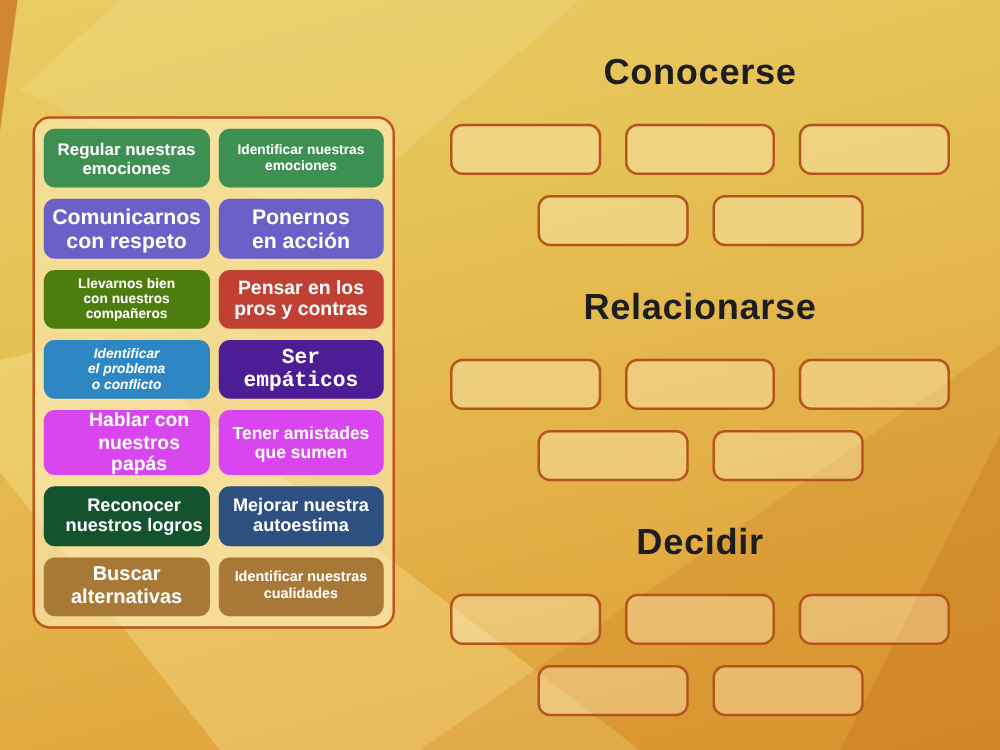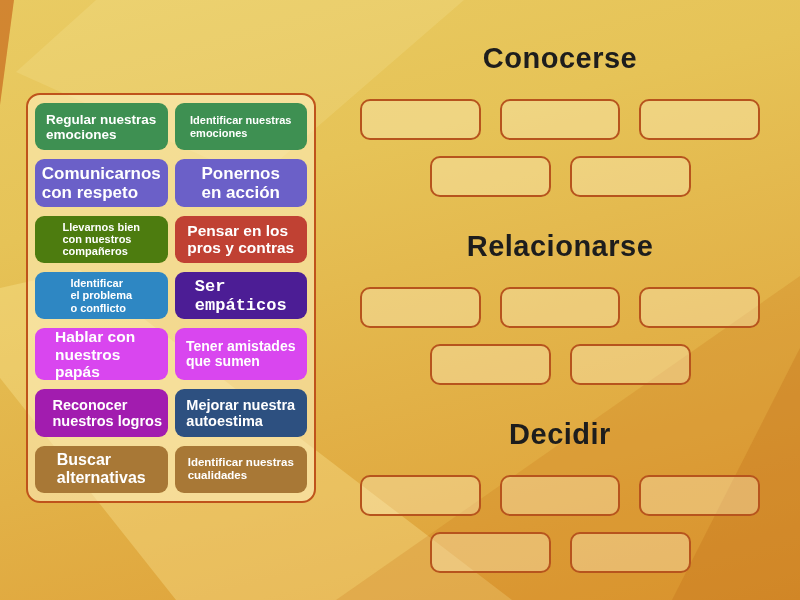--- a/index.html
+++ b/index.html
@@ -20,21 +20,21 @@
     position:absolute;left:26px;top:93px;width:290px;height:410px;
     box-sizing:border-box;border:2px solid #bf531b;border-radius:14px;
     background:rgba(255,242,196,.55);
     padding:8px 7px;
     display:grid;grid-template-columns:1fr 1fr;
     grid-auto-rows:1fr;gap:9px 7px;
   }
   .tile{
     border-radius:9px;color:#ffffff;font-weight:bold;
     display:flex;align-items:center;justify-content:center;
-    text-align:left;white-space:pre-line;line-height:1.12;
+    text-align:center;white-space:pre-line;line-height:1.12;
     cursor:grab;user-select:none;
   }
   .fs-11{font-size:11px;}
   .fs-115{font-size:11.5px;}
   .fs-135{font-size:13.5px;}
   .fs-14{font-size:14px;}
   .fs-145{font-size:14.5px;}
   .fs-155{font-size:15.5px;}
   .fs-16{font-size:16px;}
   .fs-17{font-size:17px;}
@@ -72,30 +72,30 @@
 emociones</div>
   <div class="tile fs-17" style="background-color: rgb(107, 96, 200);">Comunicarnos
 con respeto</div>
   <div class="tile fs-17" style="background-color: rgb(107, 96, 200);">Ponernos
 en acción</div>
   <div class="tile fs-11" style="background-color: #4d7c0f;">Llevarnos bien
 con nuestros
 compañeros</div>
   <div class="tile fs-155" style="background-color: rgb(192, 65, 51);">Pensar en los
 pros y contras</div>
-  <div class="tile fs-11" style="background-color: rgb(46, 135, 195);">Identificar
+  <div class="tile fs-11" style="background-color: rgb(46, 135, 195); font-style: italic;">Identificar
 el problema
 o conflicto</div>
   <div class="tile fs-17" style="background-color: #4c1d95; font-family: Liberation Mono, monospace;">Ser
 empáticos</div>
   <div class="tile fs-155" style="background-color: #d946ef; padding-left: 20px;">Hablar con
 nuestros papás</div>
   <div class="tile fs-14" style="background-color: #d946ef;">Tener amistades
 que sumen</div>
-  <div class="tile fs-145" style="background-color: #a21caf; padding-left: 12px;">Reconocer
+  <div class="tile fs-145" style="background-color: #14532d; padding-left: 12px;">Reconocer
 nuestros logros</div>
   <div class="tile fs-145" style="background-color: rgb(45, 80, 128);">Mejorar nuestra
 autoestima</div>
   <div class="tile fs-16" style="background-color: rgb(168, 120, 54);">Buscar
 alternativas</div>
   <div class="tile fs-115" style="background-color: rgb(168, 120, 54);">Identificar nuestras
 cualidades</div>
 </div>
 
 <div class="group group-1">

